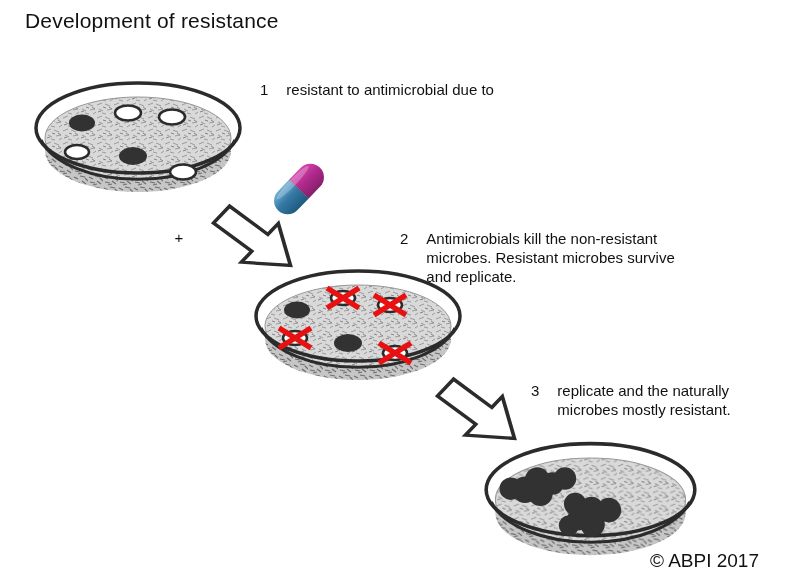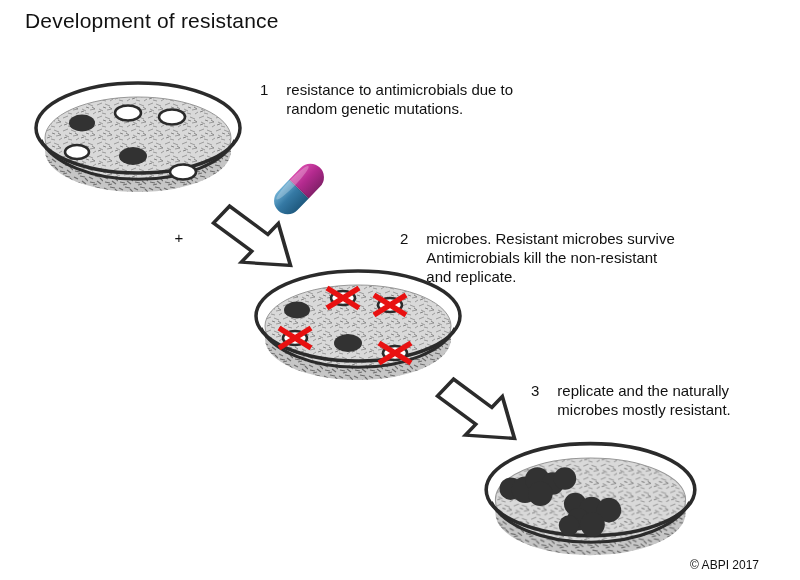--- a/index.html
+++ b/index.html
@@ -9,21 +9,21 @@
   }
   .abs { position:absolute; }
   .title { left:25px; top:9px; font-size:21px; letter-spacing:0.2px; }
   .step { display:flex; gap:18px; font-size:15px; line-height:19px; }
   .step .num { flex:0 0 auto; }
   .step-1 { left:260px; top:80px; }
   .step-2 { left:400px; top:229px; }
   .step-3 { left:531px; top:381px; }
   .plus-label { left:131px; top:228px; width:96px; text-align:center;
                 font-size:15px; line-height:20px; }
-  .copyright { right:15px; bottom:8px; font-size:12px; }
+  .copyright { right:15px; bottom:8px; font-size:19px; }
   svg.gfx { position:absolute; overflow:visible; }
 </style>
 </head>
 <body>
 
 <div class="canvas">
 
   <svg width="0" height="0" style="position:absolute" aria-hidden="true">
     <defs>
       <pattern id="texTop" width="17" height="13" patternUnits="userSpaceOnUse">
@@ -65,22 +65,21 @@
       <ellipse cx="100" cy="37" rx="13" ry="7.5"></ellipse>
       <ellipse cx="144" cy="41" rx="13" ry="7.5"></ellipse>
       <ellipse cx="49" cy="76" rx="12" ry="7"></ellipse>
       <ellipse cx="155" cy="96" rx="13" ry="7.5"></ellipse>
     </g>
   </svg>
 
   <div class="abs step step-1">
     <span class="num">1</span>
     <div>
-      <div>resistance to antimicrobials due to</div>
-      <div>random genetic mutations.</div>
+      <div>resistant to antimicrobial due to</div>
     </div>
   </div>
 
   <svg class="gfx" style="left:262px;top:152px" width="74" height="74" viewBox="0 0 74 74">
     <g transform="rotate(-46 37 37)">
       <path d="M 37 23.5 L 20.5 23.5 A 13.5 13.5 0 0 0 20.5 50.5 L 37 50.5 Z" fill="url(#blueGrad)"></path>
       <path d="M 37 23.5 L 53.5 23.5 A 13.5 13.5 0 0 1 53.5 50.5 L 37 50.5 Z" fill="url(#pinkGrad)"></path>
       <line x1="37" y1="23.5" x2="37" y2="50.5" stroke="#000" opacity="0.12" stroke-width="1.5"></line>
       <ellipse cx="37" cy="28" rx="23" ry="3.5" fill="#ffffff" opacity="0.25"></ellipse>
     </g>
@@ -92,22 +91,22 @@
     </g>
   </svg>
 
   <div class="abs plus-label">
     <div>+</div>
   </div>
 
   <div class="abs step step-2">
     <span class="num">2</span>
     <div>
+      <div>Antimicrobials kill the non-resistant</div>
       <div>microbes. Resistant microbes survive</div>
-      <div>Antimicrobials kill the non-resistant</div>
       <div>and replicate.</div>
     </div>
   </div>
 
   <svg class="gfx" style="left:248px;top:264px" width="220" height="132" viewBox="0 0 220 132">
     <path d="M 17 62 A 93 41 0 0 0 203 62 L 203 75 A 93 41 0 0 1 17 75 Z" fill="url(#texSide)"></path>
     <ellipse cx="110" cy="62" rx="93" ry="41" fill="url(#texTop)" stroke="#989898" stroke-width="1"></ellipse>
     <g fill="none" stroke-width="3.5" stroke="#2b2b2b">
       <ellipse cx="110" cy="52" rx="102" ry="45"></ellipse>
       <path d="M 13 64 A 100 52 0 0 0 207 64" stroke-width="3"></path>

